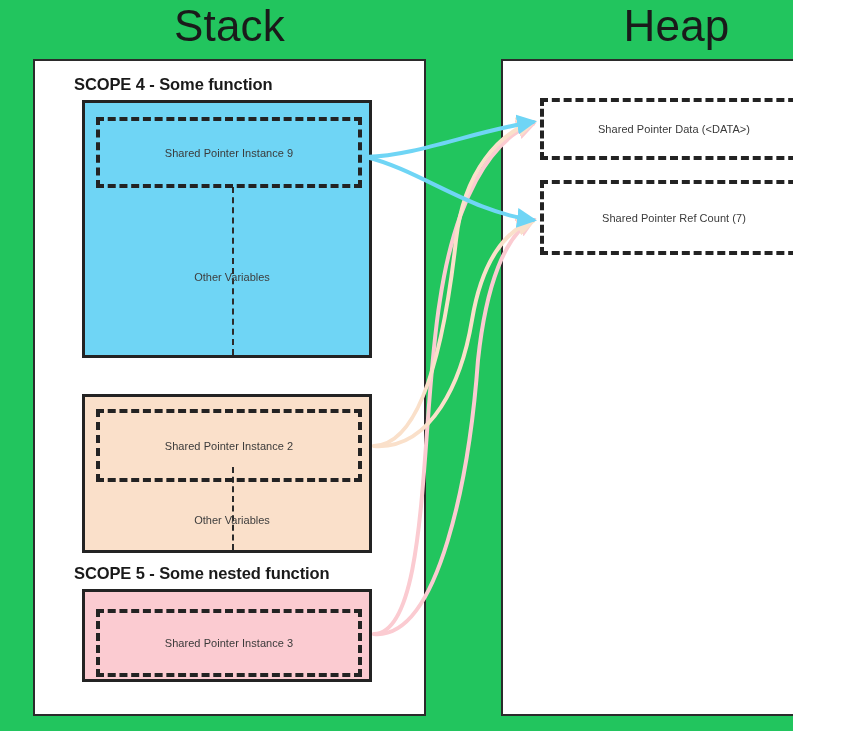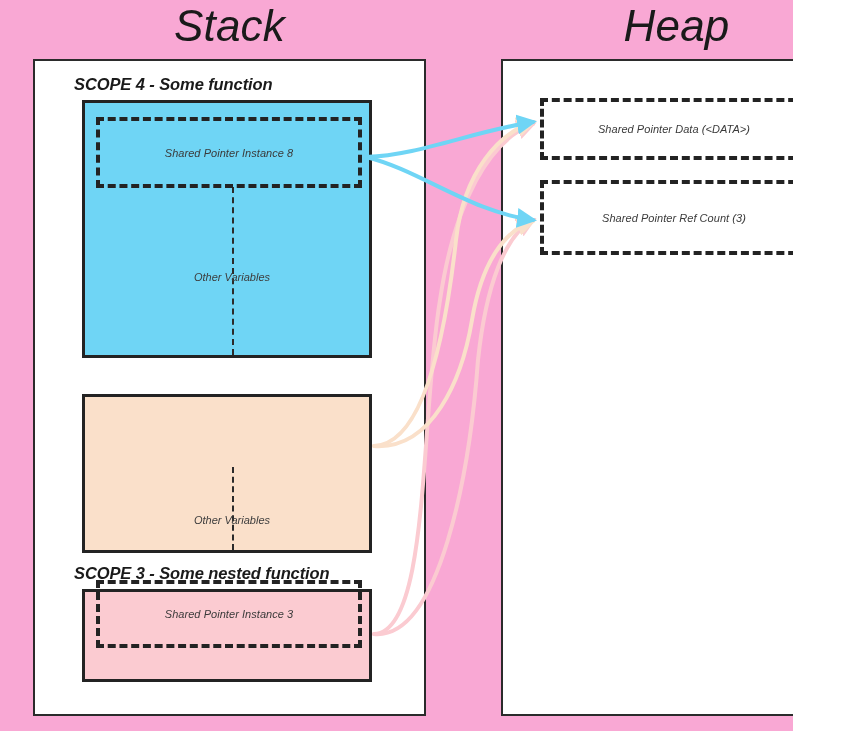--- a/index.html
+++ b/index.html
@@ -7,23 +7,22 @@
     padding: 0;
     background: #ffffff;
   }
   body {
     font-family: "Liberation Sans", sans-serif;
   }
   #canvas {
     position: relative;
     width: 793px;
     height: 731px;
-    background: #f9a8d4;
+    background: #22c55e;
     overflow: hidden;
-    font-style: italic;
   }
 
   
   .col-title {
     position: absolute;
     font-family: "Liberation Sans", sans-serif;
     font-size: 44px;
     font-weight: 400;
     color: #1a1a1a;
     text-align: center;
@@ -102,21 +101,21 @@
   }
   .dash-box .dash-label {
     font-family: "Liberation Sans", sans-serif;
     font-size: 11px;
     color: #3a3a3a;
     white-space: nowrap;
     letter-spacing: 0.05px;
   }
   #sp1-box { left: 96px; top: 117px; width: 266px; height: 71px; }
   #sp2-box { left: 96px; top: 409px; width: 266px; height: 73px; }
-  #sp3-box { left: 96px; top: 580px; width: 266px; height: 68px; }
+  #sp3-box { left: 96px; top: 609px; width: 266px; height: 68px; }
 
   #heap-data-box  { left: 540px; top: 98px;  width: 268px; height: 62px; }
   #heap-count-box { left: 540px; top: 180px; width: 268px; height: 75px; }
 
   
   #connectors {
     position: absolute;
     left: 0;
     top: 0;
     width: 867px;
@@ -140,45 +139,48 @@
 
   <div class="scope-label" id="scope1-label">SCOPE 4 - Some function</div>
 
   <div class="scope-frame" id="scope1-frame"></div>
 
   <div class="var-divider" id="scope1-divider"></div>
 
   <div class="other-vars" id="scope1-othervars">Other Variables</div>
 
   <div class="dash-box" id="sp1-box">
-    <span class="dash-label">Shared Pointer Instance 8</span>
+    <span class="dash-label">Shared Pointer Instance 9</span>
   </div>
 
 
   <div class="scope-frame" id="scope2-frame"></div>
 
   <div class="var-divider" id="scope2-divider"></div>
 
   <div class="other-vars" id="scope2-othervars">Other Variables</div>
 
-
-  <div class="scope-label" id="scope3-label">SCOPE 3 - Some nested function</div>
+  <div class="dash-box" id="sp2-box">
+    <span class="dash-label">Shared Pointer Instance 2</span>
+  </div>
+
+  <div class="scope-label" id="scope3-label">SCOPE 5 - Some nested function</div>
 
   <div class="scope-frame" id="scope3-frame"></div>
 
   <div class="dash-box" id="sp3-box">
     <span class="dash-label">Shared Pointer Instance 3</span>
   </div>
 
   <div class="dash-box" id="heap-data-box">
     <span class="dash-label">Shared Pointer Data (&lt;DATA&gt;)</span>
   </div>
 
   <div class="dash-box" id="heap-count-box">
-    <span class="dash-label">Shared Pointer Ref Count (3)</span>
+    <span class="dash-label">Shared Pointer Ref Count (7)</span>
   </div>
 
   <svg id="connectors" viewBox="0 0 867 731">
     <defs>
       <marker id="ah1" viewBox="0 0 10 10" refX="8" refY="5" markerWidth="5" markerHeight="5" orient="auto-start-reverse">
         <path d="M 0 0 L 10 5 L 0 10 z" fill="#6FD5F5"></path>
       </marker>
       <marker id="ah2" viewBox="0 0 10 10" refX="8" refY="5" markerWidth="5" markerHeight="5" orient="auto-start-reverse">
         <path d="M 0 0 L 10 5 L 0 10 z" fill="#FAE0CA"></path>
       </marker>

